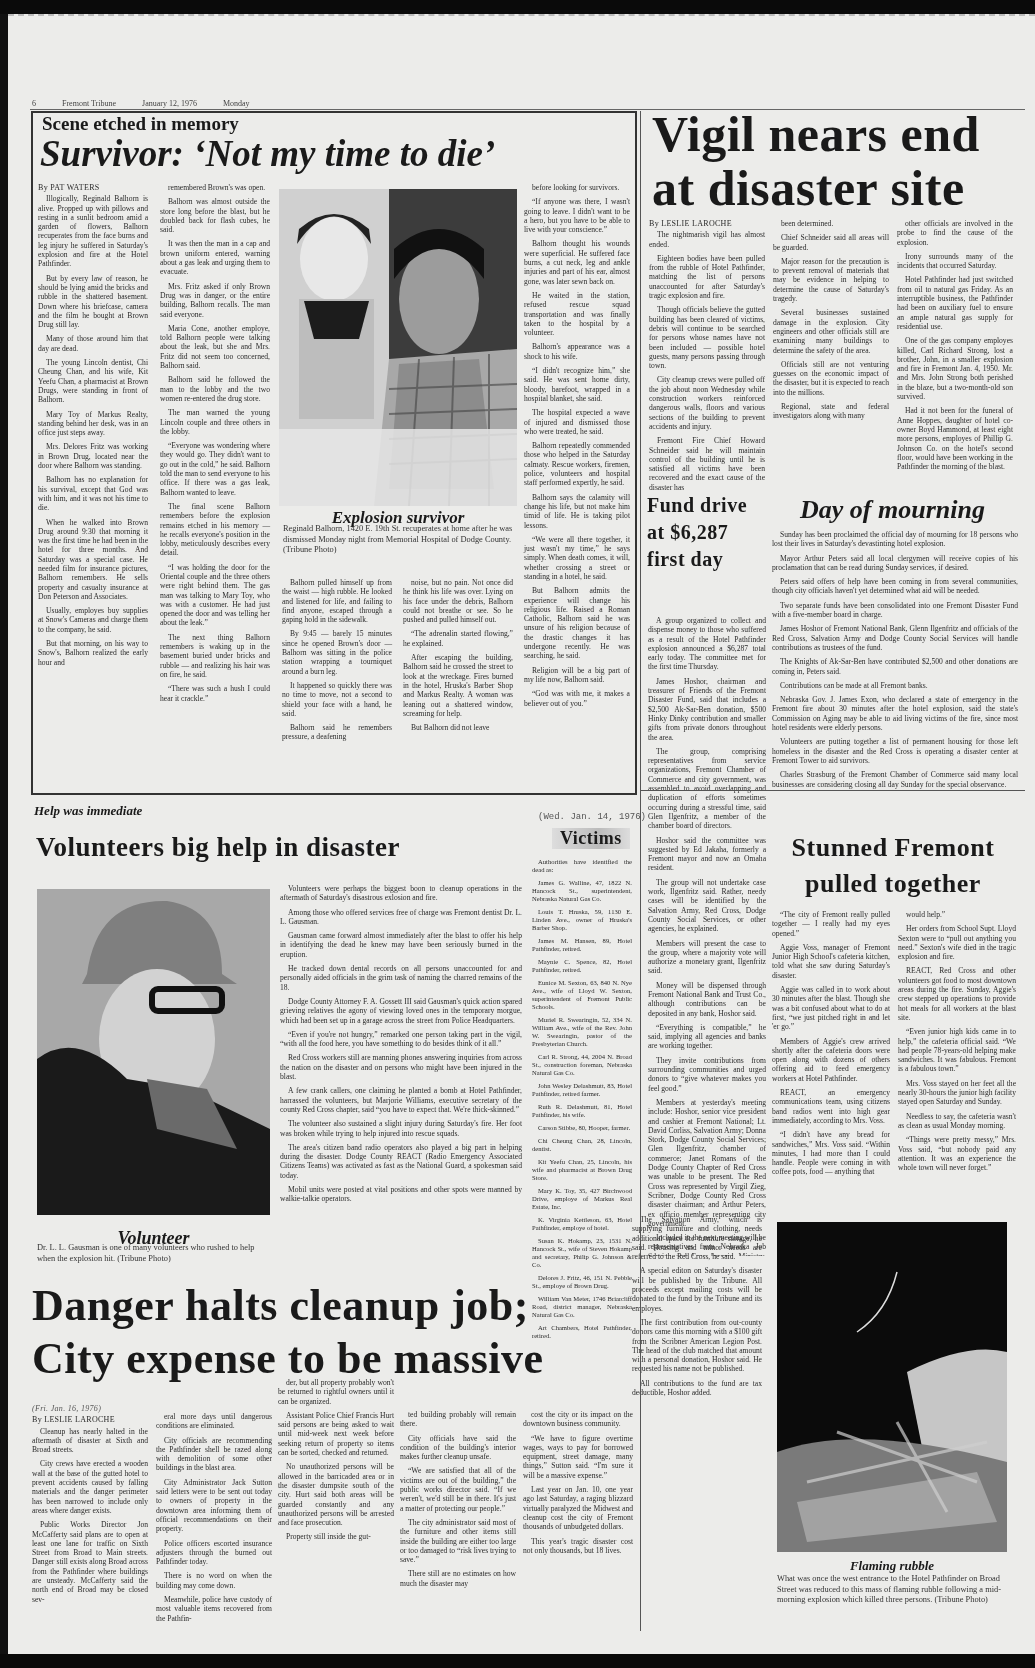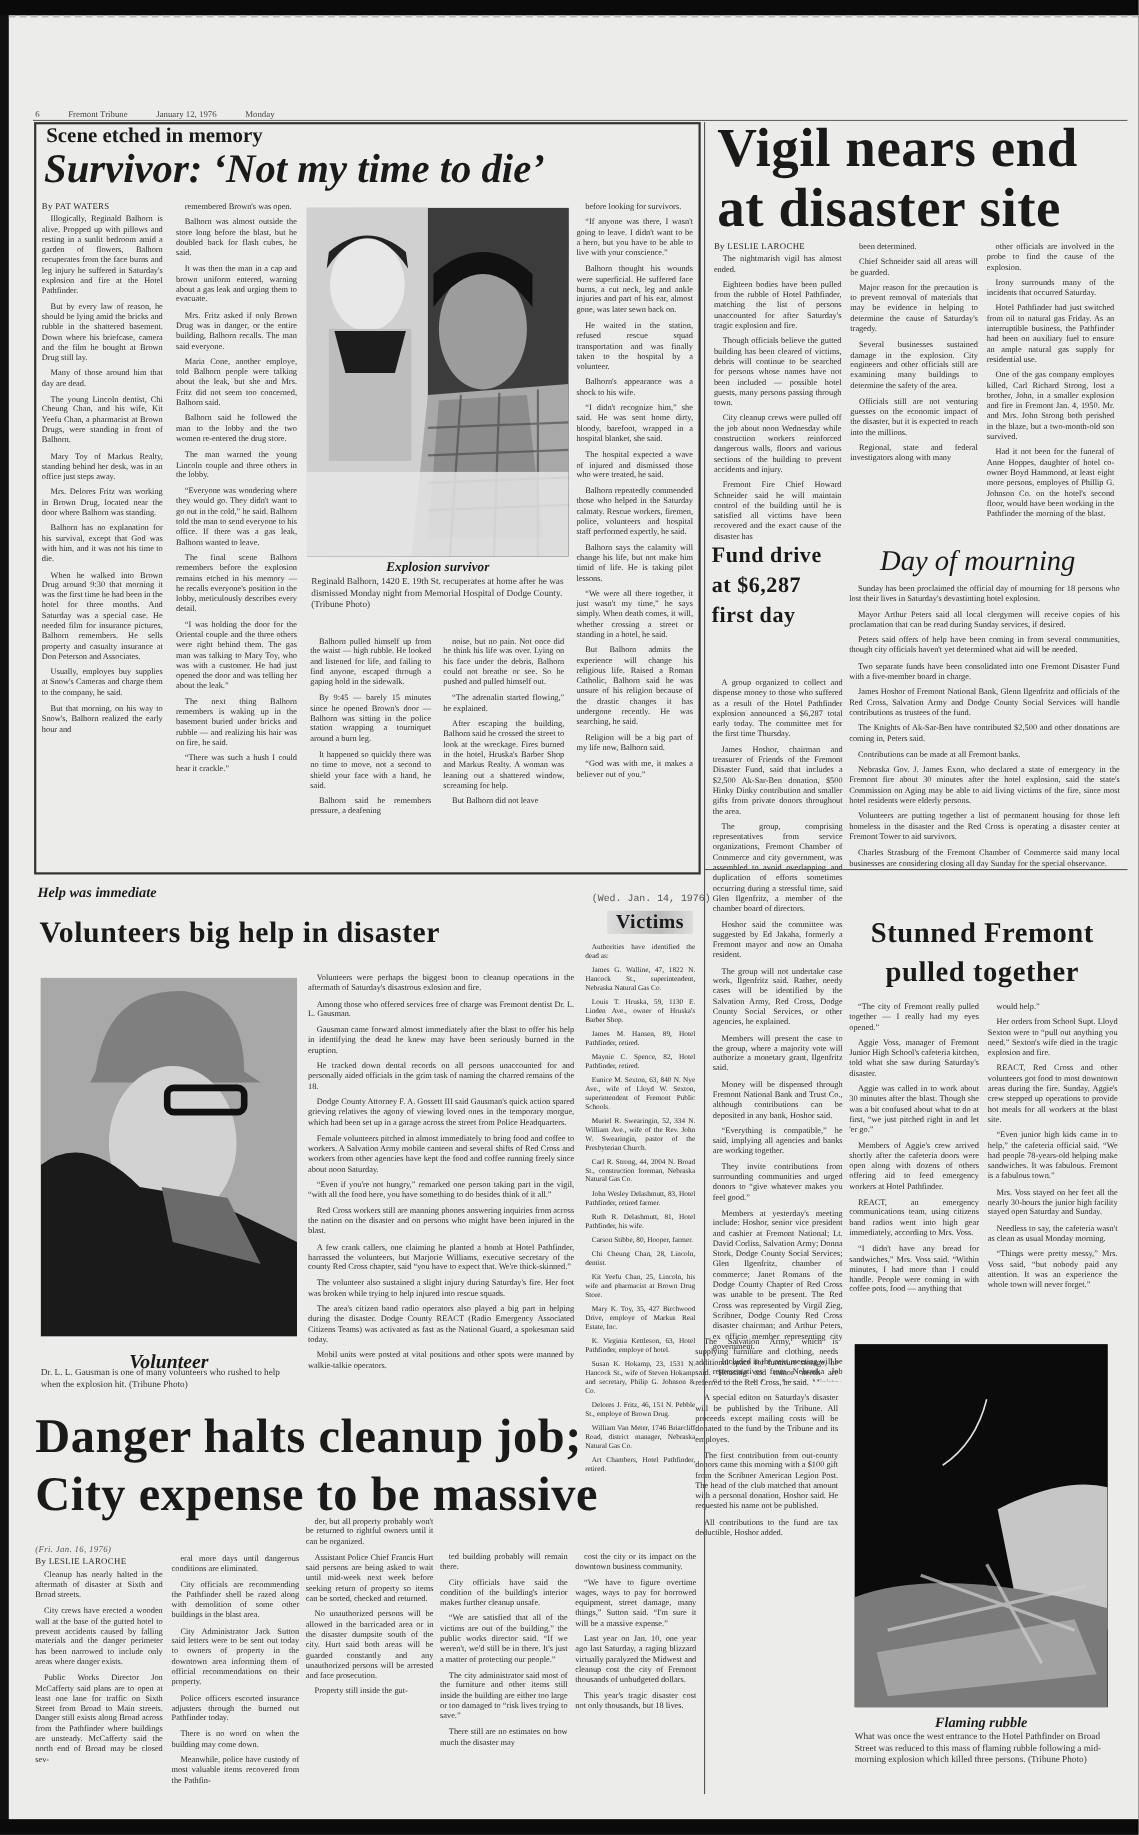--- a/index.html
+++ b/index.html
@@ -87,21 +87,21 @@
         <line x1="110" y1="225" x2="238" y2="220"></line>
       <line x1="110" y1="250" x2="238" y2="245"></line>
         <line x1="110" y1="275" x2="238" y2="270"></line>
       <line x1="140" y1="170" x2="130" y2="317"></line>
         <line x1="175" y1="168" x2="170" y2="317"></line>
       <line x1="210" y1="165" x2="210" y2="317"></line>
     </g>
     <rect x="0" y="240" width="238" height="77" fill="#e6e6e6" opacity="0.85"></rect>
   </svg>
 </div>
-<div class="abs cap-title" style="left:279px;top:508px;width:238px;font-size:12px;text-align:center;">Explosion survivor</div>
+<div class="abs cap-title" style="left:279px;top:508px;width:238px;font-size:17px;text-align:center;">Explosion survivor</div>
 <div class="abs cap-text" style="left:283px;top:524px;width:232px;font-size:8.4px;line-height:10.5px;">Reginald Balhorn, 1420 E. 19th St. recuperates at home after he was dismissed Monday night from Memorial Hospital of Dodge County. (Tribune Photo)</div>
 
 <div class="col" style="left:282px;top:578px;width:110px;">
   <p>Balhorn pulled himself up from the waist — high rubble. He looked and listened for life, and failing to find anyone, escaped through a gaping hold in the sidewalk.</p>
   <p>By 9:45 — barely 15 minutes since he opened Brown's door — Balhorn was sitting in the police station wrapping a tourniquet around a burn leg.</p>
   <p>It happened so quickly there was no time to move, not a second to shield your face with a hand, he said.</p>
   <p>Balhorn said he remembers pressure, a deafening</p>
 </div>
 <div class="col" style="left:403px;top:578px;width:110px;">
   <p>noise, but no pain. Not once did he think his life was over. Lying on his face under the debris, Balhorn could not breathe or see. So he pushed and pulled himself out.</p>
@@ -171,21 +171,21 @@
   <p>Included in the next meeting will be representatives from Nebraska Job Service and Low Income Ministry, Ilgenfritz said.</p>
 
 </div>
 <div class="col" style="left:632px;top:1215px;width:130px;">
   <p>The Salvation Army, which is supplying furniture and clothing, needs additional space for furniture storage, he said. Housing and minor needs are referred to the Red Cross, he said.</p>
   <p>A special editon on Saturday's disaster will be published by the Tribune. All proceeds except mailing costs will be donated to the fund by the Tribune and its employes.</p>
   <p>The first contribution from out-county donors came this morning with a $100 gift from the Scribner American Legion Post. The head of the club matched that amount with a personal donation, Hoshor said. He requested his name not be published.</p>
   <p>All contributions to the fund are tax deductible, Hoshor added.</p>
 </div>
 
-<div class="abs hed-italic" style="left:800px;top:495px;font-size:26px;font-weight:normal;">Day of mourning</div>
+<div class="abs hed-italic" style="left:800px;top:495px;font-size:26px;font-weight:bold;">Day of mourning</div>
 <div class="col" style="left:772px;top:530px;width:246px;">
   <p>Sunday has been proclaimed the official day of mourning for 18 persons who lost their lives in Saturday's devastinting hotel explosion.</p>
   <p>Mayor Arthur Peters said all local clergymen will receive copies of his proclamation that can be read during Sunday services, if desired.</p>
   <p>Peters said offers of help have been coming in from several communities, though city officials haven't yet determined what aid will be needed.</p>
   <p>Two separate funds have been consolidated into one Fremont Disaster Fund with a five-member board in charge.</p>
   <p>James Hoshor of Fremont National Bank, Glenn Ilgenfritz and officials of the Red Cross, Salvation Army and Dodge County Social Services will handle contributions as trustees of the fund.</p>
   <p>The Knights of Ak-Sar-Ben have contributed $2,500 and other donations are coming in, Peters said.</p>
   <p>Contributions can be made at all Fremont banks.</p>
   <p>Nebraska Gov. J. James Exon, who declared a state of emergency in the Fremont fire about 30 minutes after the hotel explosion, said the state's Commission on Aging may be able to aid living victims of the fire, since most hotel residents were elderly persons.</p>
   <p>Volunteers are putting together a list of permanent housing for those left homeless in the disaster and the Red Cross is operating a disaster center at Fremont Tower to aid survivors.</p>
@@ -205,21 +205,20 @@
   </svg>
 </div>
 <div class="abs cap-title" style="left:37px;top:1228px;width:233px;font-size:18px;">Volunteer</div>
 <div class="abs cap-text" style="left:37px;top:1243px;width:233px;font-size:8.4px;line-height:10.5px;">Dr. L. L. Gausman is one of many volunteers who rushed to help when the explosion hit. (Tribune Photo)</div>
 <div class="col" style="left:280px;top:884px;width:242px;">
   <p>Volunteers were perhaps the biggest boon to cleanup operations in the aftermath of Saturday's disastrous exlosion and fire.</p>
   <p>Among those who offered services free of charge was Fremont dentist Dr. L. L. Gausman.</p>
   <p>Gausman came forward almost immediately after the blast to offer his help in identifying the dead he knew may have been seriously burned in the eruption.</p>
   <p>He tracked down dental records on all persons unaccounted for and personally aided officials in the grim task of naming the charred remains of the 18.</p>
   <p>Dodge County Attorney F. A. Gossett III said Gausman's quick action spared grieving relatives the agony of viewing loved ones in the temporary morgue, which had been set up in a garage across the street from Police Headquarters.</p>
-  <p>Female volunteers pitched in almost immediately to bring food and coffee to workers. A Salvation Army mobile canteen and several shifts of Red Cross and workers from other agencies have kept the food and coffee running freely since about noon Saturday.</p>
   <p>“Even if you're not hungry,” remarked one person taking part in the vigil, “with all the food here, you have something to do besides think of it all.”</p>
   <p>Red Cross workers still are manning phones answering inquiries from across the nation on the disaster and on persons who might have been injured in the blast.</p>
   <p>A few crank callers, one claiming he planted a bomb at Hotel Pathfinder, harrassed the volunteers, but Marjorie Williams, executive secretary of the county Red Cross chapter, said “you have to expect that. We're thick-skinned.”</p>
   <p>The volunteer also sustained a slight injury during Saturday's fire. Her foot was broken while trying to help injured into rescue squads.</p>
   <p>The area's citizen band radio operators also played a big part in helping during the disaster. Dodge County REACT (Radio Emergency Associated Citizens Teams) was activated as fast as the National Guard, a spokesman said today.</p>
   <p>Mobil units were posted at vital positions and other spots were manned by walkie-talkie operators.</p>
 </div>
 
 <div class="abs" style="left:538px;top:812px;font-size:9px;color:#555;font-family:Liberation Mono, monospace;">(Wed. Jan. 14, 1976)</div>
 <div class="abs hed" style="left:552px;top:828px;font-size:18px;background:linear-gradient(90deg,#ddd,#bbb 60%,#ddd);padding:0 8px;">Victims</div>

